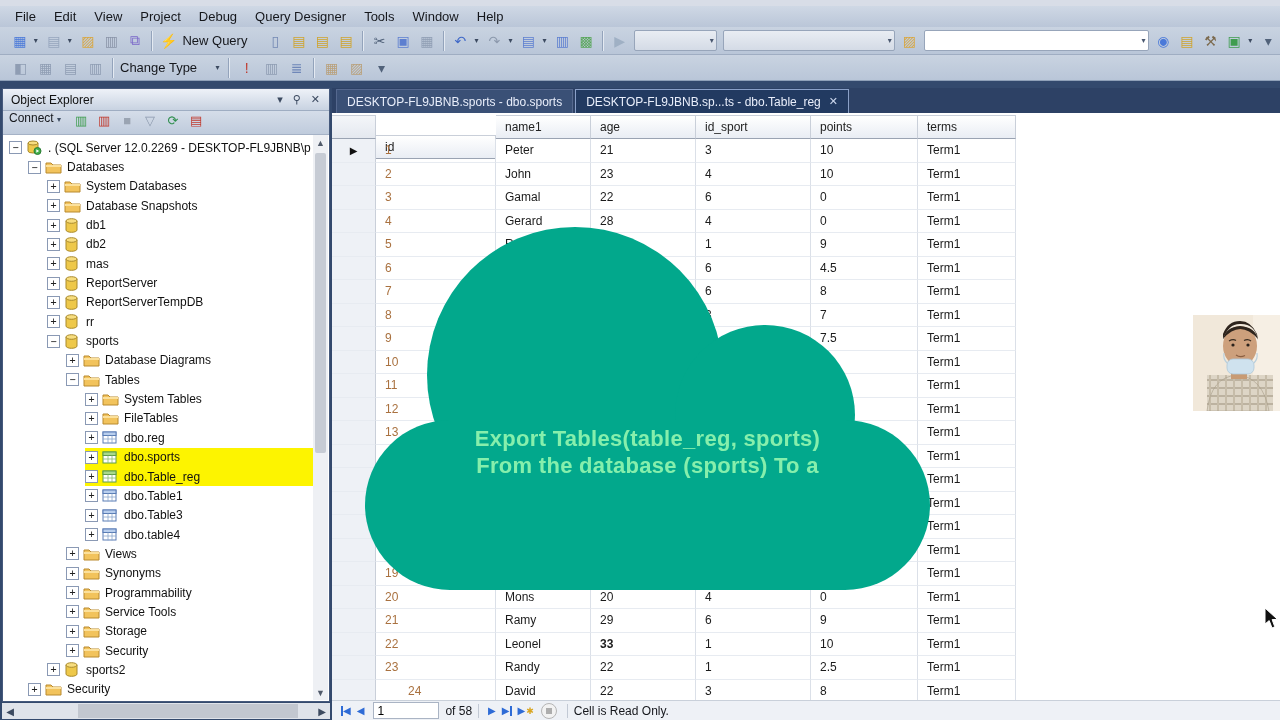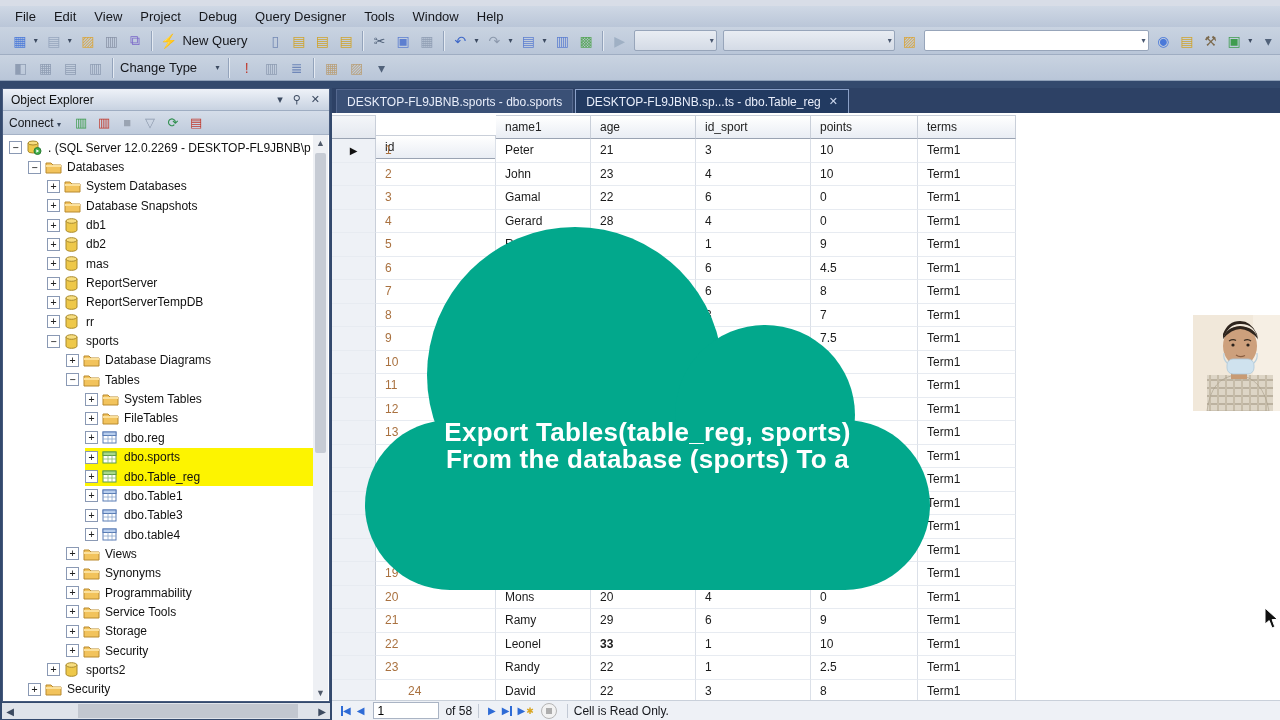--- a/index.html
+++ b/index.html
@@ -28,21 +28,21 @@
   .tb-combo.white{background:#fff;}
   .tb-combo .ca{position:absolute;right:2px;top:5px;font-size:8px;color:#4a5870;}
 
   
   #oe-panel{left:2px;top:88px;width:328px;height:614px;background:#fff;border:1px solid #45597c;box-sizing:border-box;}
   #oe-title{position:absolute;left:0;top:0;width:326px;height:22px;background:linear-gradient(#eef2f8,#c8d2e1);
             border-bottom:1px solid #9fadc2;display:flex;align-items:center;box-sizing:border-box;padding:0 4px;}
   #oe-title .t{font-size:12px;color:#111;flex:1;padding-left:4px;}
   .oe-glyph{font-size:11px;color:#3c4a60;padding:0 5px;cursor:default;}
   #oe-connect{position:absolute;left:0;top:22px;width:326px;height:24px;background:linear-gradient(#d5dde9,#bfcbdc);
-              border-bottom:1px solid #a5b2c6;display:flex;align-items:center;padding:0 6px;box-sizing:border-box;}
+              border-bottom:1px solid #a5b2c6;display:flex;align-items:flex-start;padding:0 6px;box-sizing:border-box;}
   #connect-btn{font-size:12px;color:#15171c;margin-right:10px;}
   #connect-btn .ca{font-size:8px;color:#3c4a60;}
   .cn-icon{width:20px;height:18px;display:flex;align-items:center;justify-content:center;font-size:13px;margin-right:3px;}
   #oe-tree{position:absolute;left:0;top:46px;width:310px;height:566px;overflow:hidden;padding-top:3px;box-sizing:border-box;}
   .trow{height:19.35px;display:flex;align-items:center;white-space:nowrap;}
   .trow-inner{display:flex;align-items:center;height:100%;padding-right:6px;}
   .trow-inner.hl{background:#fdf400;}
   .texp{width:11px;height:11px;border:1px solid #8a99b4;background:#fff;display:flex;align-items:center;
         justify-content:center;font-size:10px;line-height:9px;color:#222;margin-right:4px;flex:none;font-family:"DejaVu Sans Mono",monospace;}
   .ticon{width:18px;height:15px;margin-right:4px;flex:none;display:flex;align-items:center;}
@@ -86,22 +86,22 @@
               padding:0 3px;margin:0 6px;font-family:"Liberation Sans",sans-serif;}
   .nav-sep{width:1px;height:14px;background:#c2c9d4;margin:0 6px;}
   #nav-new .star{color:#d9a520;font-size:9px;margin-left:1px;}
   #nav-stop{width:14px;height:14px;border:1px solid #b5b5b5;border-radius:50%;background:#f2f2f2;
             display:flex;align-items:center;justify-content:center;margin:0 4px;}
   #nav-stop .sq{width:6px;height:6px;background:#adadad;}
 
   
   #cloud{left:365px;top:227px;width:565px;height:363px;pointer-events:none;}
   .cl{position:absolute;border-radius:50%;}
-  #cloud-text{position:absolute;left:25px;top:192px;width:515px;text-align:center;
-              font-size:26px;line-height:27px;font-weight:bold;color:#ffffff;letter-spacing:.3px;}
+  #cloud-text{position:absolute;left:25px;top:198px;width:515px;text-align:center;
+              font-size:22px;line-height:27px;font-weight:bold;color:#86efac;letter-spacing:.3px;}
 
   
   #webcam{left:1193px;top:315px;width:87px;height:96px;overflow:hidden;}
 
   
   #cursor{left:1264px;top:608px;width:16px;height:22px;}
 </style>
 </head>
 <body>
 

